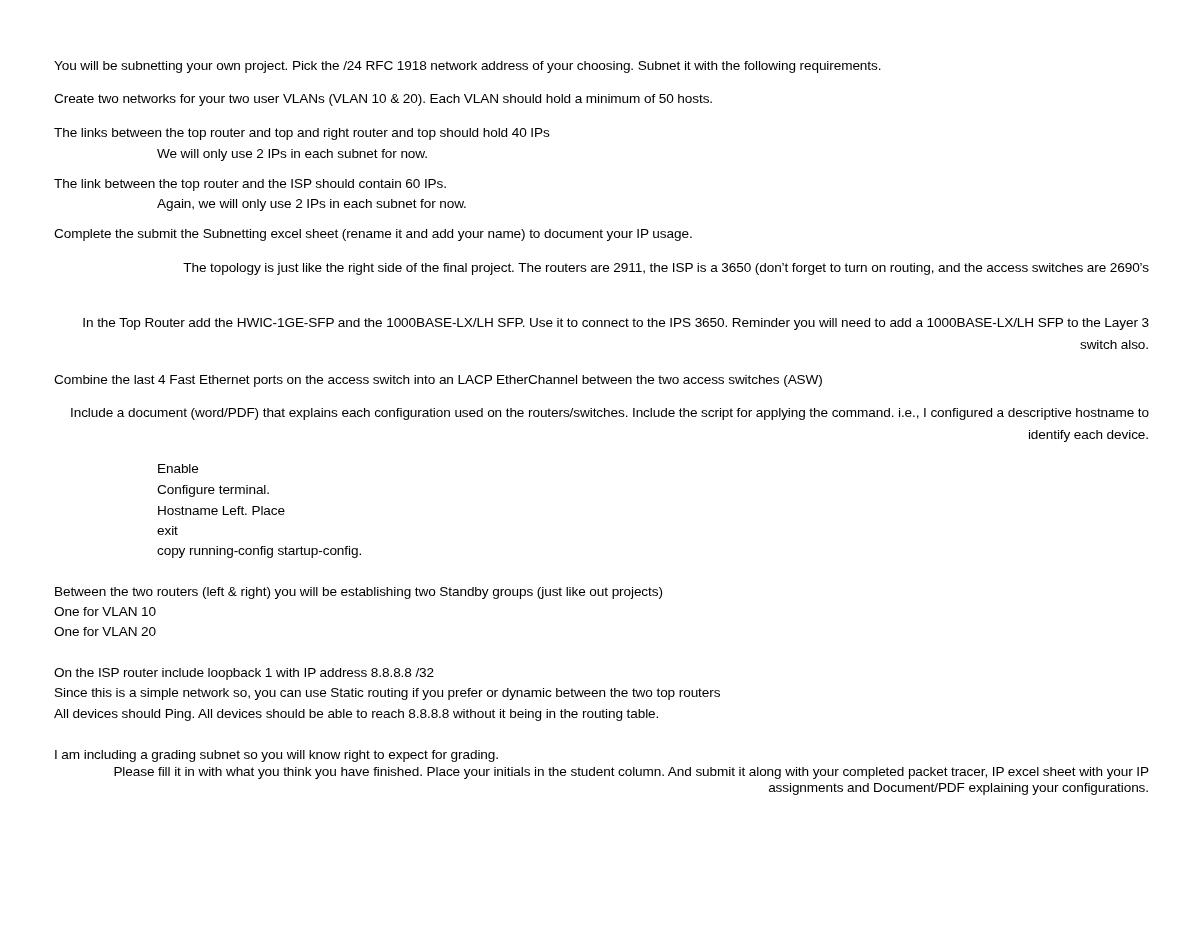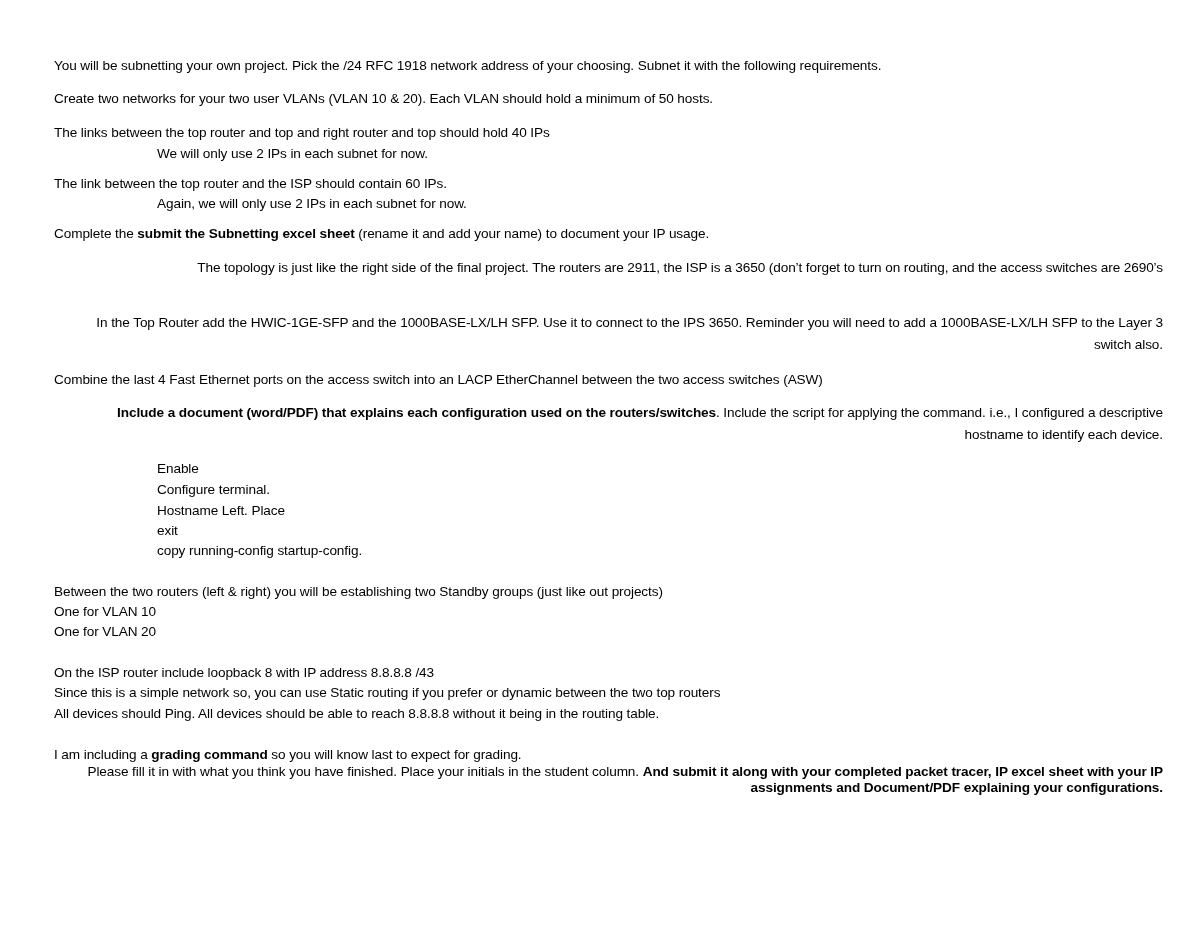--- a/index.html
+++ b/index.html
@@ -1,21 +1,21 @@
 <!DOCTYPE html>
 <html><head>
 <meta charset="utf-8">
 <style>
   html, body { margin:0; padding:0; background:#ffffff; }
   body { width:1200px; height:927px; position:relative; overflow:hidden;
          font-family:"Liberation Sans", "DejaVu Sans", sans-serif; color:#000; }
   .line { position:absolute; left:54px; font-size:13.6px; line-height:18px; white-space:nowrap; letter-spacing:-0.1px;text-align:right; }
-  .wrap { white-space:normal; width:1095px; line-height:22px;margin-left:14px; }
+  .wrap { white-space:normal; width:1095px; line-height:22px; }
   .indent { left:109px;margin-left:48px; }
-  b { font-weight:bold; }
+  b { font-weight:normal; }
 </style>
 </head>
 <body>
 
 <div>
   <div class="line" style="top:57px">You will be subnetting your own project.  Pick the /24 RFC 1918 network address of your choosing. Subnet it with the following requirements.</div>
   <div class="line" style="top:90px">Create two networks for your two user VLANs (VLAN 10 &amp; 20). Each VLAN should hold a minimum of 50 hosts.</div>
   <div class="line" style="top:124px">The links between the top router and top and right router and top should hold 40 IPs</div>
   <div class="line indent" style="top:145px">We will only use 2 IPs in each subnet for now.</div>
   <div class="line" style="top:175px">The link between the top router and the ISP should contain 60 IPs.</div>
@@ -37,22 +37,22 @@
     <div class="line indent" style="top:542px">copy running-config startup-config.</div>
   </div>
 
   <div>
     <div class="line" style="top:583px">Between the two routers (left &amp; right) you will be establishing two Standby groups (just like out projects)</div>
     <div class="line" style="top:603px">One for VLAN 10</div>
     <div class="line" style="top:623px">One for VLAN 20</div>
   </div>
 
   <div>
-    <div class="line" style="top:664px">On the ISP router include loopback 8 with IP address 8.8.8.8 /43</div>
+    <div class="line" style="top:664px">On the ISP router include loopback 1 with IP address 8.8.8.8 /32</div>
     <div class="line" style="top:684px">Since this is a simple network so, you can use Static routing if you prefer or dynamic between the two top routers</div>
     <div class="line" style="top:705px">All devices should Ping. All devices should be able to reach 8.8.8.8 without it being in the routing table.</div>
   </div>
 
   <div>
-    <div class="line" style="top:746px"><span>I am including a </span><b>grading command</b><span> so you will know last to expect for grading.</span></div>
+    <div class="line" style="top:746px"><span>I am including a </span><b>grading subnet</b><span> so you will know right to expect for grading.</span></div>
     <div class="line wrap" style="top:764px; line-height:16px"><span>Please fill it in with what you think you have finished. Place your initials in the student column.  </span><b>And submit it along with your completed packet tracer, IP excel sheet with your IP assignments and Document/PDF explaining your configurations.</b></div>
   </div>
 </div>
 
 </body></html>

